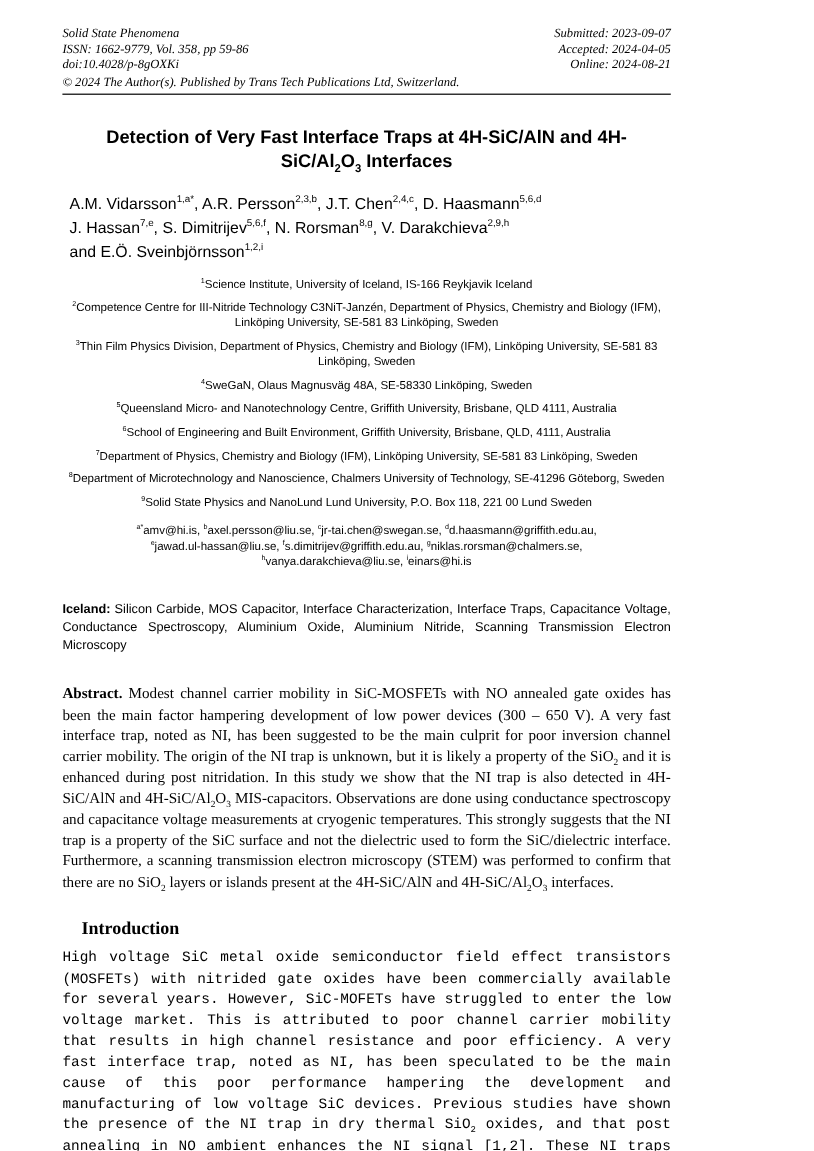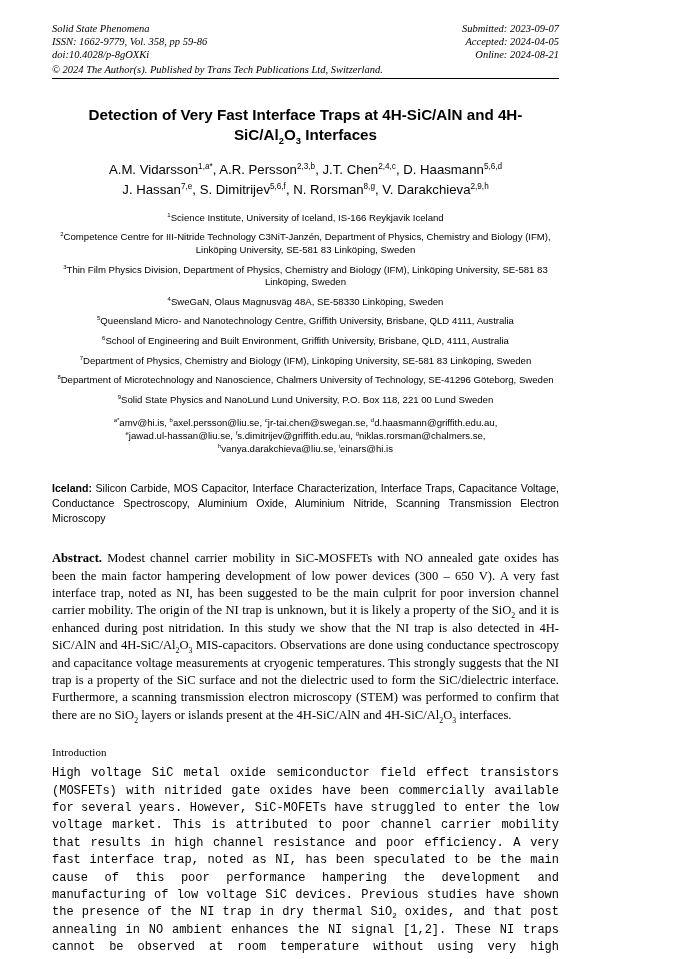--- a/index.html
+++ b/index.html
@@ -54,21 +54,21 @@
     text-align: center;
     line-height: 20px;
     margin-top: 26px;
     padding: 0 8px;
   }
 
   
   .authors {
     font-family: "Liberation Sans", sans-serif;
     font-size: 13.2px;
-    text-align: center;
+    text-align: left;
     line-height: 20px;
     margin-top: 15px;
     padding: 0 6px;
   }
   sup { font-size: 0.62em; vertical-align: super; line-height: 0; }
   sub { font-size: 0.62em; vertical-align: sub; line-height: 0; }
 
   
   .affils {
     font-family: "Liberation Sans", sans-serif;
@@ -106,23 +106,24 @@
     font-size: 12.6px;
     line-height: 17.4px;
     text-align: justify;
     margin-top: 24px;
   }
   .abstract b { font-weight: bold; }
 
   
   .section-head {
     font-family: "Liberation Serif", serif;
-    font-size: 11px;
-    font-weight: normal;
+    font-size: 15px;
+    font-weight: bold;
     margin-top: 22px;
+    margin-left: 16px;
   }
   .body-par {
     font-family: Liberation Mono, monospace;
     font-size: 12px;
     line-height: 17.4px;
     text-align: justify;
     margin-top: 7px;
   }
 </style>
 </head>
@@ -151,20 +152,23 @@
     <span>Detection of Very Fast Interface Traps at 4H-SiC/AlN and 4H-SiC/Al</span><sub>2</sub><span>O</span><sub>3</sub>
     <span>Interfaces</span>
   </div>
 
   <div class="authors">
     <div>
       <span>A.M. Vidarsson</span><sup>1,a*</sup><span>, A.R. Persson</span><sup>2,3,b</sup><span>, J.T. Chen</span><sup>2,4,c</sup><span>, D. Haasmann</span><sup>5,6,d</sup>
     </div>
     <div>
       <span>J. Hassan</span><sup>7,e</sup><span>, S. Dimitrijev</span><sup>5,6,f</sup><span>, N. Rorsman</span><sup>8,g</sup><span>, V. Darakchieva</span><sup>2,9,h</sup>
+    </div>
+    <div>
+      <span>and E.Ö. Sveinbjörnsson</span><sup>1,2,i</sup>
     </div>
   </div>
 
   <div class="affils">
     <div class="affil"><sup>1</sup><span>Science Institute, University of Iceland, IS-166 Reykjavik Iceland</span></div>
     <div class="affil"><sup>2</sup><span>Competence Centre for III-Nitride Technology C3NiT-Janzén, Department of Physics, Chemistry and Biology (IFM), Linköping University, SE-581 83 Linköping, Sweden</span></div>
     <div class="affil"><sup>3</sup><span>Thin Film Physics Division, Department of Physics, Chemistry and Biology (IFM), Linköping University, SE-581 83 Linköping, Sweden</span></div>
     <div class="affil"><sup>4</sup><span>SweGaN, Olaus Magnusväg 48A, SE-58330 Linköping, Sweden</span></div>
     <div class="affil"><sup>5</sup><span>Queensland Micro- and Nanotechnology Centre, Griffith University, Brisbane, QLD 4111, Australia</span></div>
     <div class="affil"><sup>6</sup><span>School of Engineering and Built Environment, Griffith University, Brisbane, QLD, 4111, Australia</span></div>

